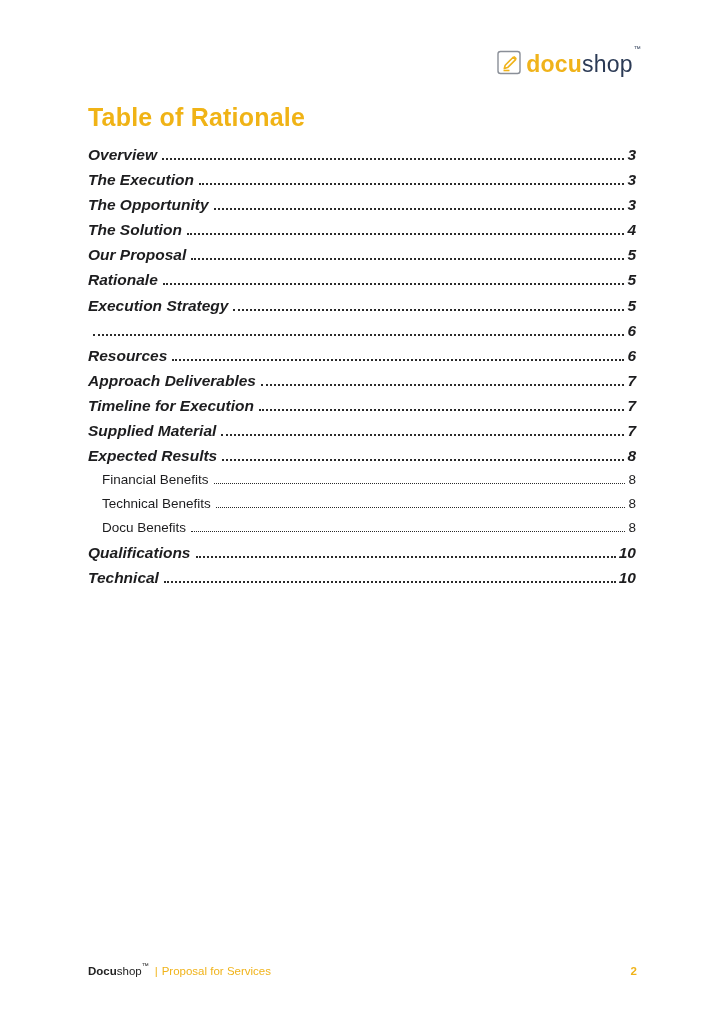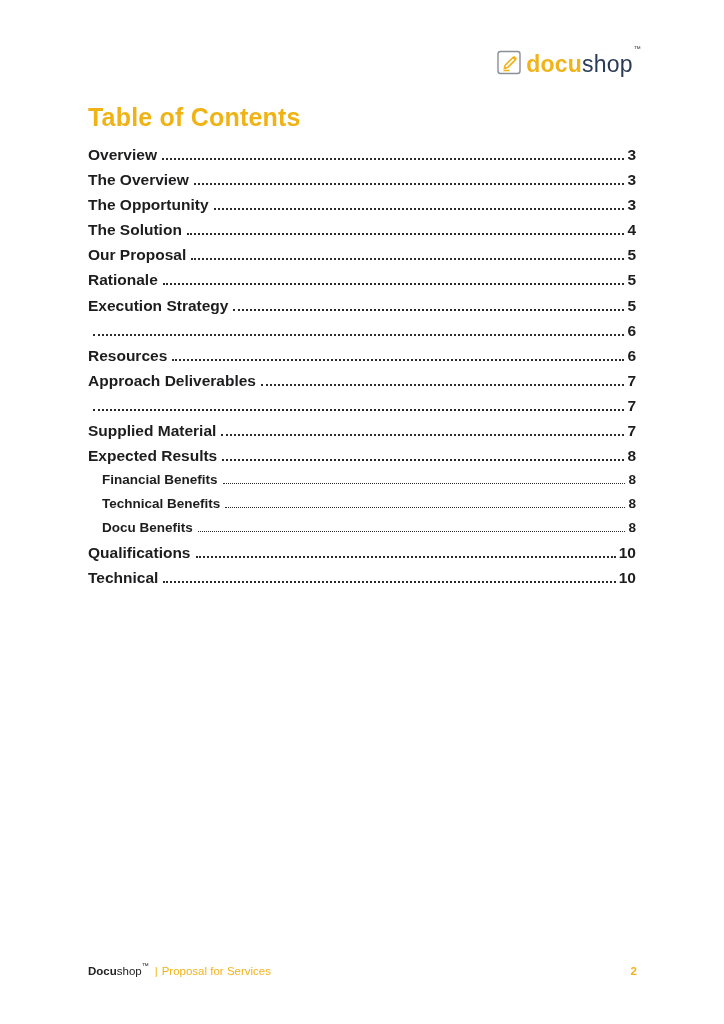--- a/index.html
+++ b/index.html
@@ -64,25 +64,26 @@
   }
   .toc-row {
     display: flex;
     align-items: baseline;
     color: #1d1d1f;
   }
   .toc-row.level1 {
     height: 25.1px;
     font-size: 15.5px;
     font-weight: 700;
+    font-style: italic;
   }
   .toc-row.level2 {
     height: 24px;
     font-size: 13.5px;
-    font-weight: 700;
+    font-weight: 400;
     font-style: normal;
     padding-left: 14px;
   }
   .toc-label { white-space: nowrap; }
   .toc-leader {
     flex: 1;
     min-width: 18px;
     border-bottom: 2px dotted #2a2a2a;
     margin: 0 3px 0 5px;
   }
@@ -118,30 +119,30 @@
       <svg width="27" height="27" viewBox="0 0 27 27">
         <rect x="2" y="2.5" width="22" height="22" rx="2.5" fill="none" stroke="#8a8f98" stroke-width="1.4"></rect>
         <path d="M9.2 16.2 L17.2 8.2 L19.6 10.6 L11.6 18.6 L8.3 19.5 Z" fill="none" stroke="#F0B31A" stroke-width="1.6" stroke-linejoin="round"></path>
         <line x1="17.9" y1="7.5" x2="20.3" y2="9.9" stroke="#F0B31A" stroke-width="1.6"></line>
         <line x1="7.5" y1="21.5" x2="13.5" y2="21.5" stroke="#F0B31A" stroke-width="1.6"></line>
       </svg>
     </span>
     <span class="logo-word"><span class="logo-docu">docu</span><span class="logo-shop">shop</span><span class="logo-tm">™</span></span>
   </div>
 
-  <h1 class="doc-title">Table of Contents</h1>
+  <h1 class="doc-title">Table of Rationale</h1>
 
   <nav class="toc">
       <div class="toc-row level1">
       <span class="toc-label">Overview</span>
       <span class="toc-leader"></span>
       <span class="toc-page">3</span>
     </div>
       <div class="toc-row level1">
-      <span class="toc-label">The Overview</span>
+      <span class="toc-label">The Execution</span>
       <span class="toc-leader"></span>
       <span class="toc-page">3</span>
     </div>
       <div class="toc-row level1">
       <span class="toc-label">The Opportunity</span>
       <span class="toc-leader"></span>
       <span class="toc-page">3</span>
     </div>
       <div class="toc-row level1">
       <span class="toc-label">The Solution</span>
@@ -171,20 +172,21 @@
       <span class="toc-label">Resources</span>
       <span class="toc-leader"></span>
       <span class="toc-page">6</span>
     </div>
       <div class="toc-row level1">
       <span class="toc-label">Approach Deliverables</span>
       <span class="toc-leader"></span>
       <span class="toc-page">7</span>
     </div>
       <div class="toc-row level1">
+      <span class="toc-label">Timeline for Execution</span>
       <span class="toc-leader"></span>
       <span class="toc-page">7</span>
     </div>
       <div class="toc-row level1">
       <span class="toc-label">Supplied Material</span>
       <span class="toc-leader"></span>
       <span class="toc-page">7</span>
     </div>
       <div class="toc-row level1">
       <span class="toc-label">Expected Results</span>

